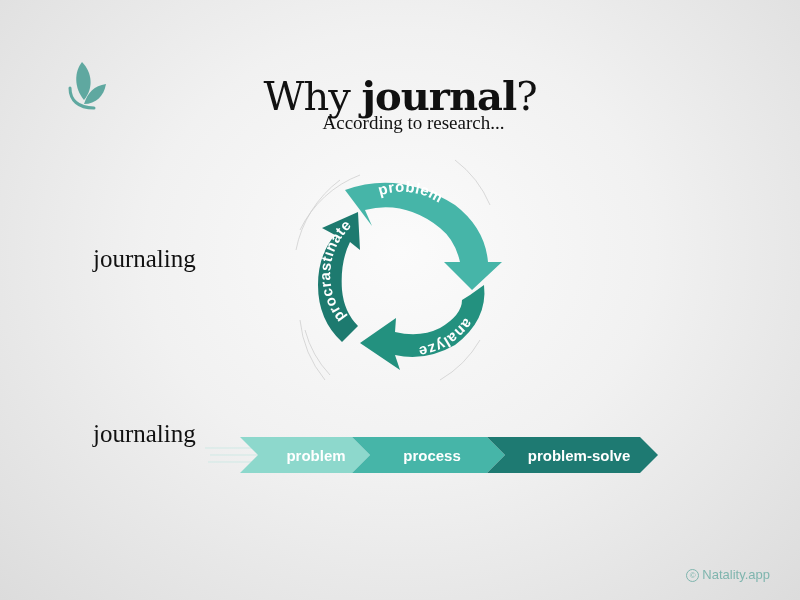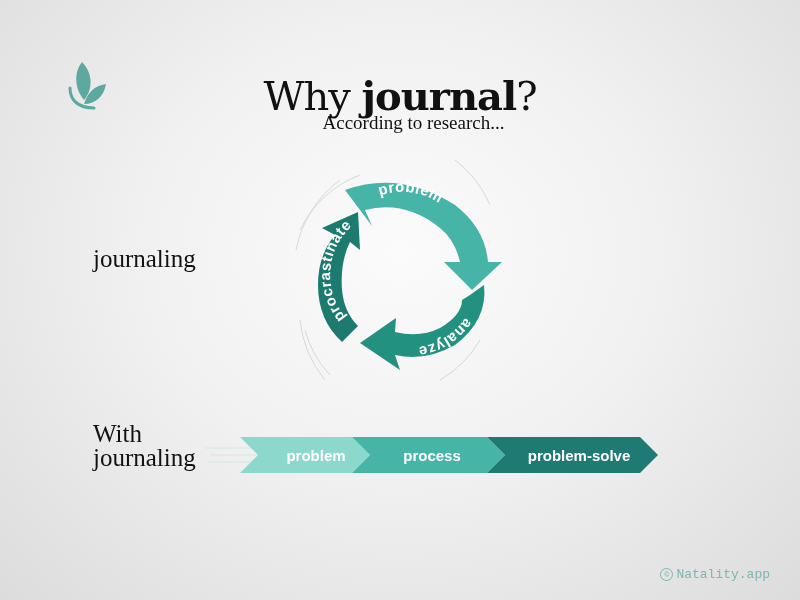--- a/index.html
+++ b/index.html
@@ -20,21 +20,21 @@
     font-family: "Liberation Serif", serif; font-size: 19px; color: #111; margin-left: 27px;
   }
   .row-label {
     position: absolute; left: 93px;
     font-family: "Liberation Serif", serif; font-size: 25px; line-height: 24px; color: #111;
   }
   .cycle { position: absolute; left: 280px; top: 145px; width: 240px; height: 250px; }
   .chevrons { position: absolute; left: 200px; top: 437px; width: 470px; height: 36px; }
   .footer {
     position: absolute; right: 30px; bottom: 18px; font-size: 13px; color: #7fb5ae;
-    font-family: Liberation Mono, monospace;
+    font-family: Liberation Sans, sans-serif;
     margin-left: 12px;
   }
   .footer .c { display:inline-block; width:11px; height:11px; border:1px solid #7fb5ae; border-radius:50%;
     font-size:8px; line-height:11px; text-align:center; margin-right:3px; vertical-align: 1px; }
 </style>
 </head>
 <body>
 
 <svg class="logo" viewBox="0 0 50 56">
   <path d="M20 4 C30 14 32 30 22 42 C12 30 12 14 20 4 Z" fill="#5fa8a0"></path>
@@ -42,21 +42,20 @@
   <path d="M8 30 C8 42 16 50 32 50" stroke="#5fa8a0" stroke-width="3" fill="none" stroke-linecap="round"></path>
 </svg>
 
 <div class="title"><span>Why </span><b>journal</b><span>?</span></div>
 <div class="subtitle">According to research...</div>
 
 <div class="row-label" style="top:247px;">
     <div>journaling</div>
 </div>
 <div class="row-label" style="top:422px;">
-  <div>With</div>
     <div>journaling</div>
 </div>
 
 <svg class="cycle" viewBox="280 145 240 250">
   <defs>
     <path id="arcTop" d="M352 215 A66 66 0 0 1 468 252"></path>
     <path id="arcBottom" d="M474 298 A66 66 0 0 1 380 340"></path>
     <path id="arcLeft" d="M348 320 A66 66 0 0 1 352 226"></path>
   </defs>
 

